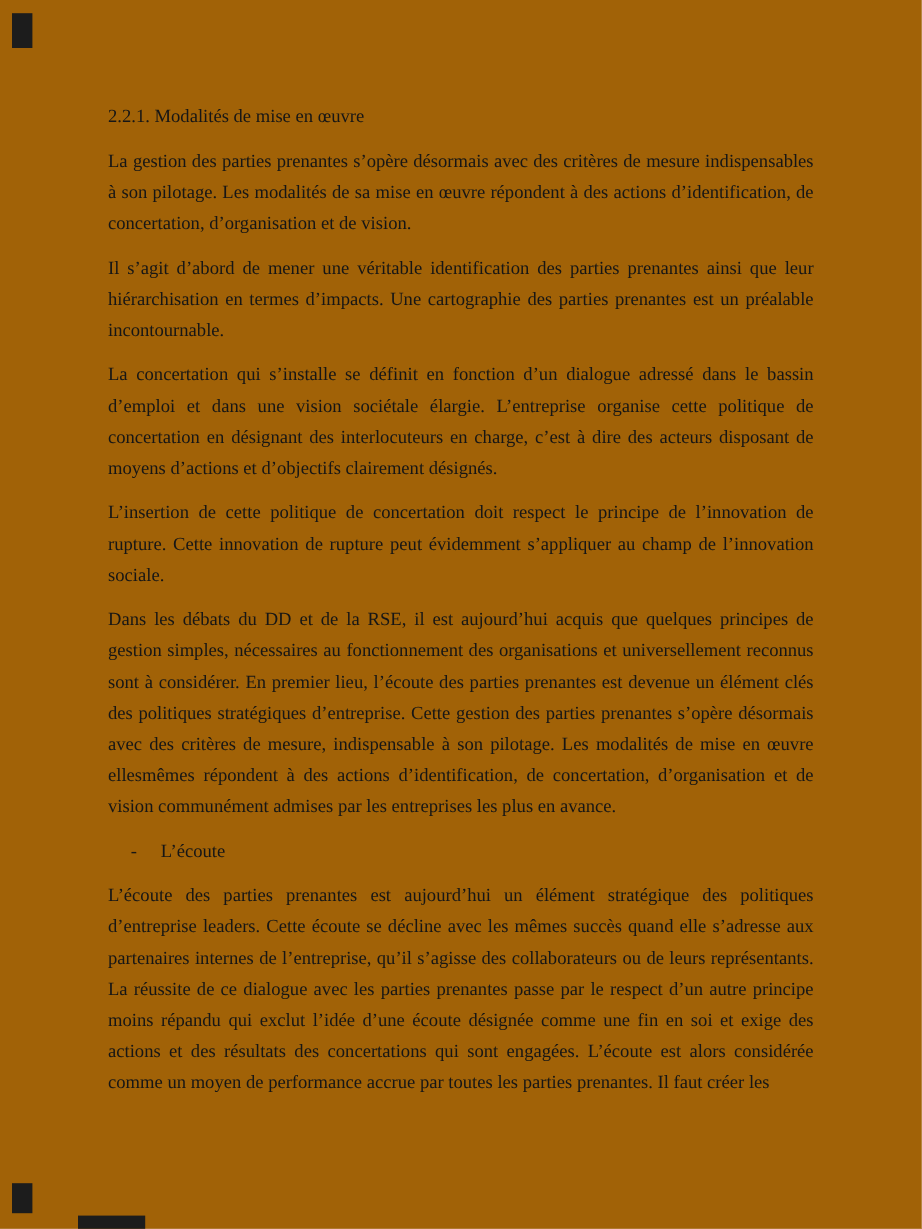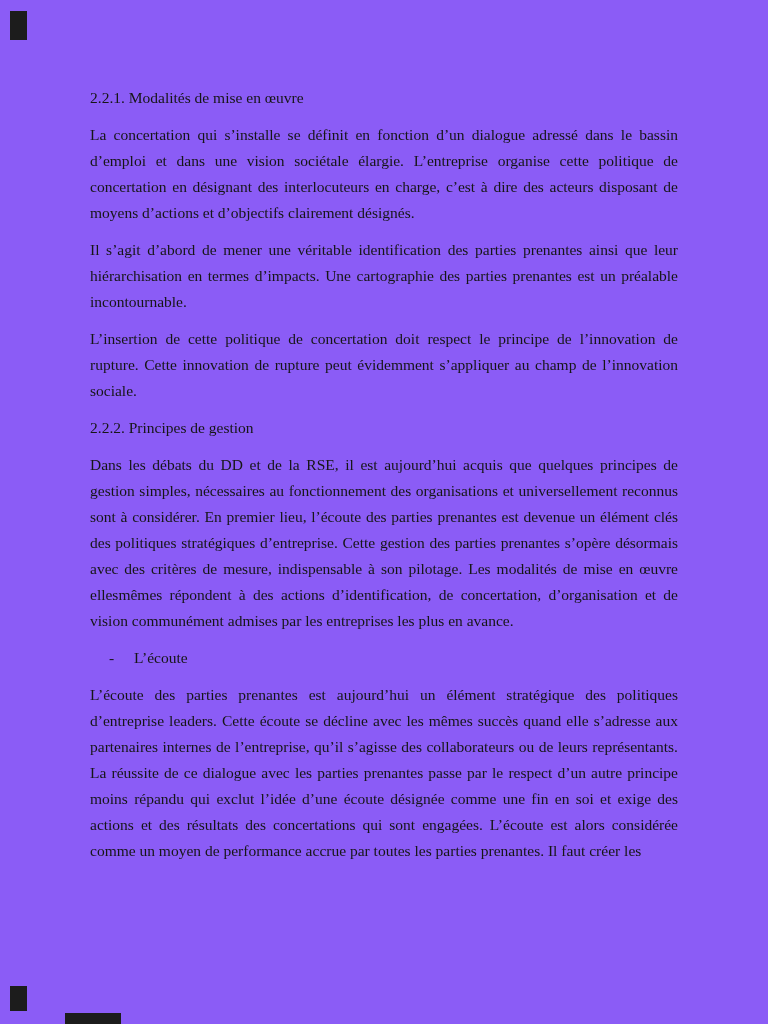--- a/index.html
+++ b/index.html
@@ -6,21 +6,21 @@
   body {
     width: 768px;
     height: 1024px;
     background: #ffffff;
     position: relative;
     overflow: hidden;
   }
   .page {
     position: absolute;
     inset: 0;
-    background: #8b5cf6;
+    background: #a16207;
   }
   .doc {
     position: absolute;
     left: 90px;
     top: 85px;
     width: 588px;
     font-family: "Liberation Serif", "DejaVu Serif", serif;
     font-size: 15.5px;
     line-height: 26px;
     color: #161616;
@@ -57,28 +57,28 @@
 <div class="page">
 
   <div class="artifact artifact-tl"></div>
   <div class="artifact artifact-bl"></div>
   <div class="artifact artifact-bb"></div>
 
   <main class="doc">
 
     <h2 class="heading">2.2.1. Modalités de mise en œuvre</h2>
 
+    <p>La gestion des parties prenantes s’opère désormais avec des critères de mesure indispensables à son pilotage. Les modalités de sa mise en œuvre répondent à des actions d’identification, de concertation, d’organisation et de vision.</p>
+
+    <p>Il s’agit d’abord de mener une véritable identification des parties prenantes ainsi que leur hiérarchisation en termes d’impacts. Une cartographie des parties prenantes est un préalable incontournable.</p>
 
     <p>La concertation qui s’installe se définit en fonction d’un dialogue adressé dans le bassin d’emploi et dans une vision sociétale élargie. L’entreprise organise cette politique de concertation en désignant des interlocuteurs en charge, c’est à dire des acteurs disposant de moyens d’actions et d’objectifs clairement désignés.</p>
 
-    <p>Il s’agit d’abord de mener une véritable identification des parties prenantes ainsi que leur hiérarchisation en termes d’impacts. Une cartographie des parties prenantes est un préalable incontournable.</p>
-
     <p>L’insertion de cette politique de concertation doit respect le principe de l’innovation de rupture. Cette innovation de rupture peut évidemment s’appliquer au champ de l’innovation sociale.</p>
 
-    <h2 class="heading">2.2.2. Principes de gestion</h2>
 
     <p>Dans les débats du DD et de la RSE, il est aujourd’hui acquis que quelques principes de gestion simples, nécessaires au fonctionnement des organisations et universellement reconnus sont à considérer. En premier lieu, l’écoute des parties prenantes est devenue un élément clés des politiques stratégiques d’entreprise. Cette gestion des parties prenantes s’opère désormais avec des critères de mesure, indispensable à son pilotage. Les modalités de mise en œuvre ellesmêmes répondent à des actions d’identification, de concertation, d’organisation et de vision communément admises par les entreprises les plus en avance.</p>
 
     <div class="list-item">
       <span class="marker">-</span>
       <span class="list-text">L’écoute</span>
     </div>
 
     <p>L’écoute des parties prenantes est aujourd’hui un élément stratégique des politiques d’entreprise leaders. Cette écoute se décline avec les mêmes succès quand elle s’adresse aux partenaires internes de l’entreprise, qu’il s’agisse des collaborateurs ou de leurs représentants. La réussite de ce dialogue avec les parties prenantes passe par le respect d’un autre principe moins répandu qui exclut l’idée d’une écoute désignée comme une fin en soi et exige des actions et des résultats des concertations qui sont engagées. L’écoute est alors considérée comme un moyen de performance accrue par toutes les parties prenantes. Il faut créer les</p>
 

